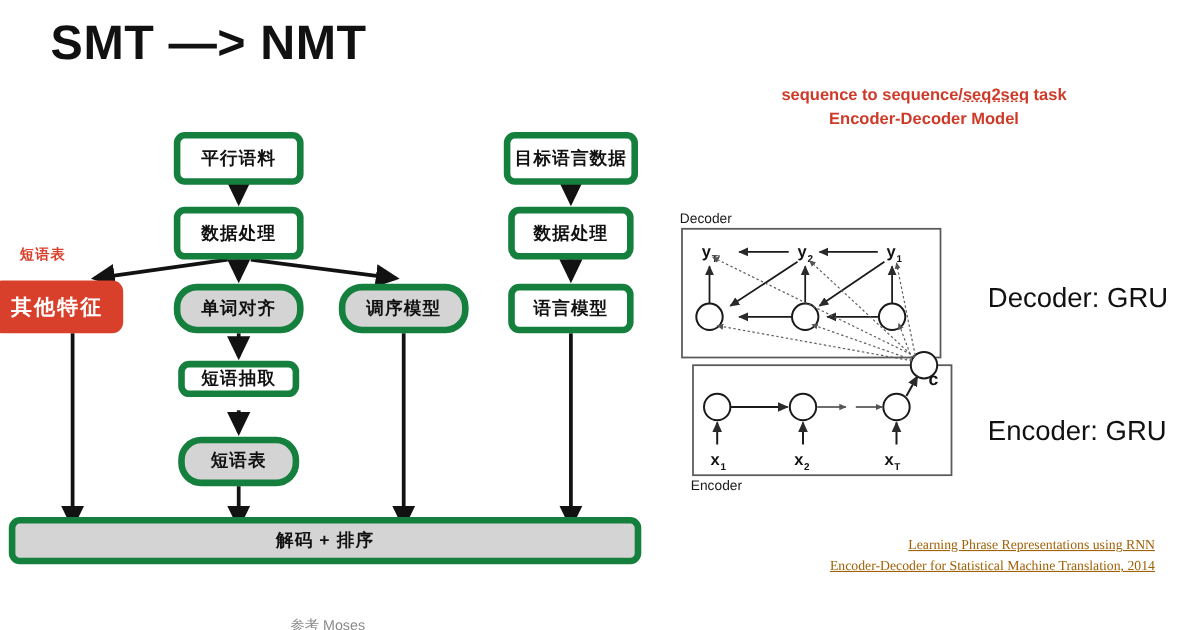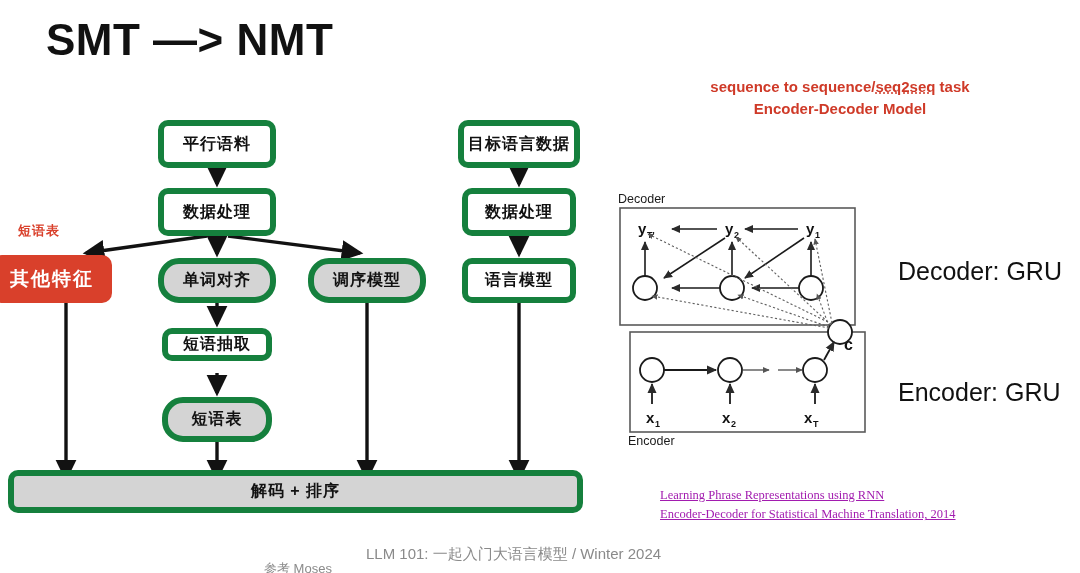--- a/index.html
+++ b/index.html
@@ -55,22 +55,22 @@
   .strike-u{text-decoration:underline;text-decoration-style:dotted;}
 
   .gru-label{
     position:absolute;font-size:25px;color:#111111;white-space:nowrap;
   }
   .gru-dec{left:898px;top:257px;}
   .gru-enc{left:898px;top:378px;}
 
   .paper-cap{
     position:absolute;left:660px;top:486px;width:390px;
-    text-align:left;font-family:"Liberation Serif","DejaVu Serif",serif;
-    font-size:12.5px;color:#a21caf;line-height:1.55;
+    text-align:right;font-family:"Liberation Serif","DejaVu Serif",serif;
+    font-size:12.5px;color:#a16207;line-height:1.55;
   }
   .paper-cap span{text-decoration:underline;display:block;}
 
   
   .ref-moses{
     position:absolute;left:264px;top:560px;
     font-size:13px;color:#8a8a8a;white-space:nowrap;
   }
   .footer{
     position:absolute;left:366px;top:545px;
@@ -232,15 +232,14 @@
 
   <div class="gru-label gru-dec">Decoder: GRU</div>
   <div class="gru-label gru-enc">Encoder: GRU</div>
 
   <div class="paper-cap">
     <span>Learning Phrase Representations using RNN</span>
     <span>Encoder-Decoder for Statistical Machine Translation, 2014</span>
   </div>
 
   <div class="ref-moses">参考 Moses</div>
-  <div class="footer">LLM 101: 一起入门大语言模型 / Winter 2024</div>
 
 </div>
 
 </body></html>

